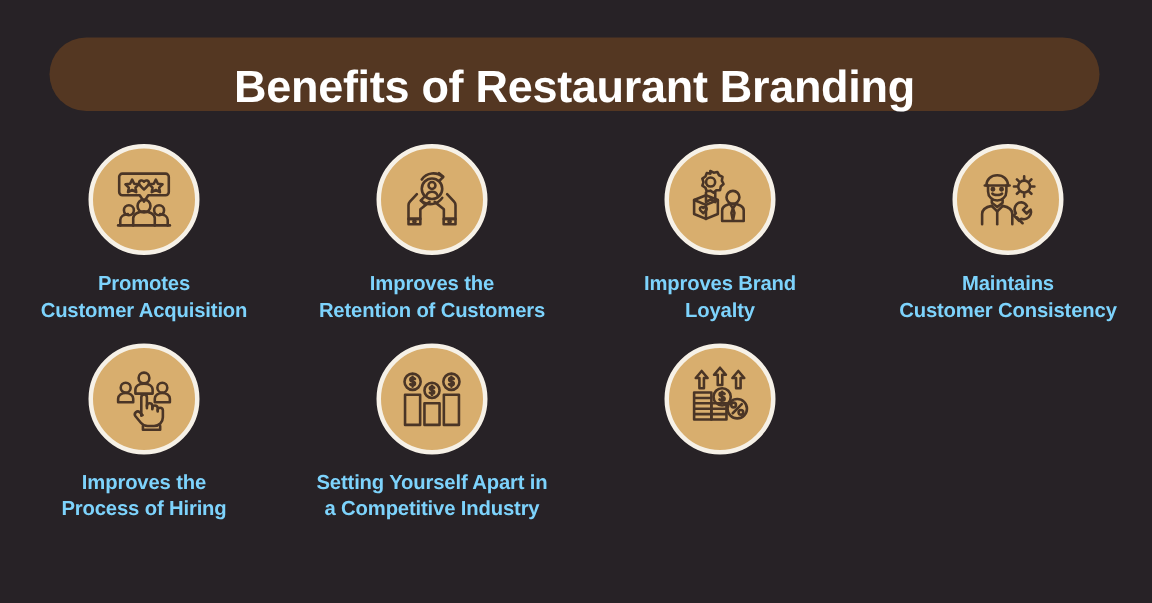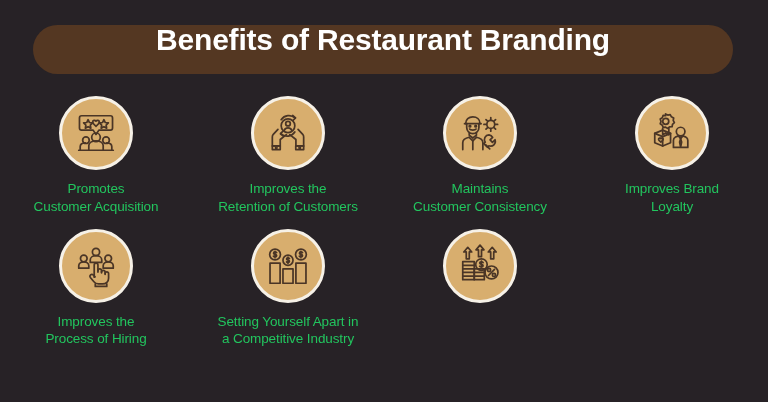--- a/index.html
+++ b/index.html
@@ -24,21 +24,21 @@
   
   .title-banner {
     position: absolute;
     left: 33px;
     top: 25px;
     width: 700px;
     height: 49px;
     background: #543722;
     border-radius: 26px;
     display: flex;
-    align-items: flex-start;
+    align-items: flex-end;
     justify-content: center;
   }
   .title-text {
     color: #FFFFFF;
     font-size: 30px;
     font-weight: bold;
     letter-spacing: -0.2px;
     white-space: nowrap;
     line-height: 1;
   }
@@ -69,23 +69,23 @@
     align-items: center;
     justify-content: center;
   }
   .badge svg {
     width: 46px;
     height: 46px;
     display: block;
   }
   .label {
     margin-top: 10px;
-    color: #22c55e;
+    color: #7dd3fc;
     font-size: 13.5px;
-    font-weight: normal;
+    font-weight: bold;
     line-height: 1.32;
     text-align: center;
     max-width: 186px;
     white-space: pre-line;
     letter-spacing: -0.1px;
   }
 </style>
 </head>
 <body style="background: rgb(39, 34, 38);">
 
@@ -130,20 +130,39 @@
           <path d="M18 27l-6.5 7a5 5 0 0 0-1.3 3.4V50h11V41l8.5-6.8"></path>
           <path d="M46 27l6.5 7a5 5 0 0 1 1.3 3.4V50H43V41l-8.5-6.8"></path>
           <path d="M10.2 50h11v5h-11z"></path>
           <path d="M42.8 50h11v5h-11z"></path>
           <circle cx="15.7" cy="52.5" r="1"></circle>
           <circle cx="48.3" cy="52.5" r="1"></circle>
         </svg>
       </div>
       <div class="label">Improves the
 Retention of Customers</div>
+    </div>
+
+    <div class="cell">
+      <div class="badge" style="background: rgb(216, 174, 110); border-color: rgb(246, 241, 231);">
+        <svg viewBox="0 0 64 64" fill="none" stroke="#4A3526" stroke-width="2.4" stroke-linecap="round" stroke-linejoin="round">
+          <path d="M23 5.5l3.1 1.6 3.4-.6 1.7 3 3.1 1.6-.6 3.4 1.6 3.1-2.6 2.3-.6 3.4-3.5.1-2.6 2.3-2.9-1.9-3.4.5-1.2-3.2-2.9-1.9 1.1-3.3-1.1-3.3 2.9-1.9 1.2-3.2 3.4.5z"></path>
+          <circle cx="23.3" cy="15.8" r="4.2"></circle>
+          <path d="M19 25.5v9l4.3-2.6 4.3 2.6v-9"></path>
+          <path d="M8 32.5l11-4.5 11 4.5v13L19 50 8 45.5z"></path>
+          <path d="M8 32.5L19 37l11-4.5M19 37v13"></path>
+          <path d="M16.5 39.8c1-1.3 3.2-.9 3.2.9 0 1.6-2.1 3-3.2 4-1.1-1-3.2-2.4-3.2-4 0-1.8 2.2-2.2 3.2-.9z"></path>
+          <circle cx="44" cy="30" r="6"></circle>
+          <path d="M34 52V42c0-3.4 4.5-6 10-6s10 2.6 10 6v10z"></path>
+          <path d="M41 36l3 4 3-4"></path>
+          <path d="M44 40l-1.4 4.5 1.4 7 1.4-7z"></path>
+        </svg>
+      </div>
+      <div class="label">Improves Brand
+Loyalty</div>
     </div>
 
     <div class="cell">
       <div class="badge" style="background: rgb(216, 174, 110); border-color: rgb(246, 241, 231);">
         <svg viewBox="0 0 64 64" fill="none" stroke="#4A3526" stroke-width="2.4" stroke-linecap="round" stroke-linejoin="round">
           <path d="M12 19c0-6 4.5-9.5 10-9.5S32 13 32 19"></path>
           <path d="M10.5 19h23"></path>
           <path d="M13.5 19v5.5a8.5 8.5 0 0 0 17 0V19"></path>
           <path d="M17.5 26.5c1.2 1.8 7.8 1.8 9 0"></path>
           <circle cx="18" cy="22.5" r="1.1"></circle>
@@ -155,39 +174,20 @@
           <circle cx="47" cy="20" r="5.5"></circle>
           <path d="M47 10.5v3.2M47 26.3v3.2M56.5 20h-3.2M40.7 20h-3.2M53.7 13.3l-2.3 2.3M42.6 24.4l-2.3 2.3M53.7 26.7l-2.3-2.3M42.6 15.6l-2.3-2.3"></path>
           <path d="M44.5 34.5a6.6 6.6 0 0 0-5.2 10.3l-2 2 5 5 2-2a6.6 6.6 0 0 0 8.6-8.4l-3.6 3.6-3.3-3.3 3.6-3.6a6.6 6.6 0 0 0-5.1-3.6z"></path>
           <path d="M40 48.5l5.5 5.5"></path>
         </svg>
       </div>
       <div class="label">Maintains
 Customer Consistency</div>
     </div>
 
-    <div class="cell">
-      <div class="badge" style="background: rgb(216, 174, 110); border-color: rgb(246, 241, 231);">
-        <svg viewBox="0 0 64 64" fill="none" stroke="#4A3526" stroke-width="2.4" stroke-linecap="round" stroke-linejoin="round">
-          <path d="M23 5.5l3.1 1.6 3.4-.6 1.7 3 3.1 1.6-.6 3.4 1.6 3.1-2.6 2.3-.6 3.4-3.5.1-2.6 2.3-2.9-1.9-3.4.5-1.2-3.2-2.9-1.9 1.1-3.3-1.1-3.3 2.9-1.9 1.2-3.2 3.4.5z"></path>
-          <circle cx="23.3" cy="15.8" r="4.2"></circle>
-          <path d="M19 25.5v9l4.3-2.6 4.3 2.6v-9"></path>
-          <path d="M8 32.5l11-4.5 11 4.5v13L19 50 8 45.5z"></path>
-          <path d="M8 32.5L19 37l11-4.5M19 37v13"></path>
-          <path d="M16.5 39.8c1-1.3 3.2-.9 3.2.9 0 1.6-2.1 3-3.2 4-1.1-1-3.2-2.4-3.2-4 0-1.8 2.2-2.2 3.2-.9z"></path>
-          <circle cx="44" cy="30" r="6"></circle>
-          <path d="M34 52V42c0-3.4 4.5-6 10-6s10 2.6 10 6v10z"></path>
-          <path d="M41 36l3 4 3-4"></path>
-          <path d="M44 40l-1.4 4.5 1.4 7 1.4-7z"></path>
-        </svg>
-      </div>
-      <div class="label">Improves Brand
-Loyalty</div>
-    </div>
-
 
     <div class="cell row-2-cell" style="margin-top: 13px;">
       <div class="badge" style="background: rgb(216, 174, 110); border-color: rgb(246, 241, 231);">
         <svg viewBox="0 0 64 64" fill="none" stroke="#4A3526" stroke-width="2.4" stroke-linecap="round" stroke-linejoin="round">
           <circle cx="32" cy="12.5" r="5"></circle>
           <path d="M24 27v-3.5c0-3.6 3.6-5.8 8-5.8s8 2.2 8 5.8V27z"></path>
           <circle cx="15" cy="21.5" r="4.6"></circle>
           <path d="M8 35v-3.2c0-3.3 3.3-5.4 7-5.4s7 2.1 7 5.4V35z"></path>
           <circle cx="49" cy="21.5" r="4.6"></circle>
           <path d="M42 35v-3.2c0-3.3 3.3-5.4 7-5.4s7 2.1 7 5.4V35z"></path>

